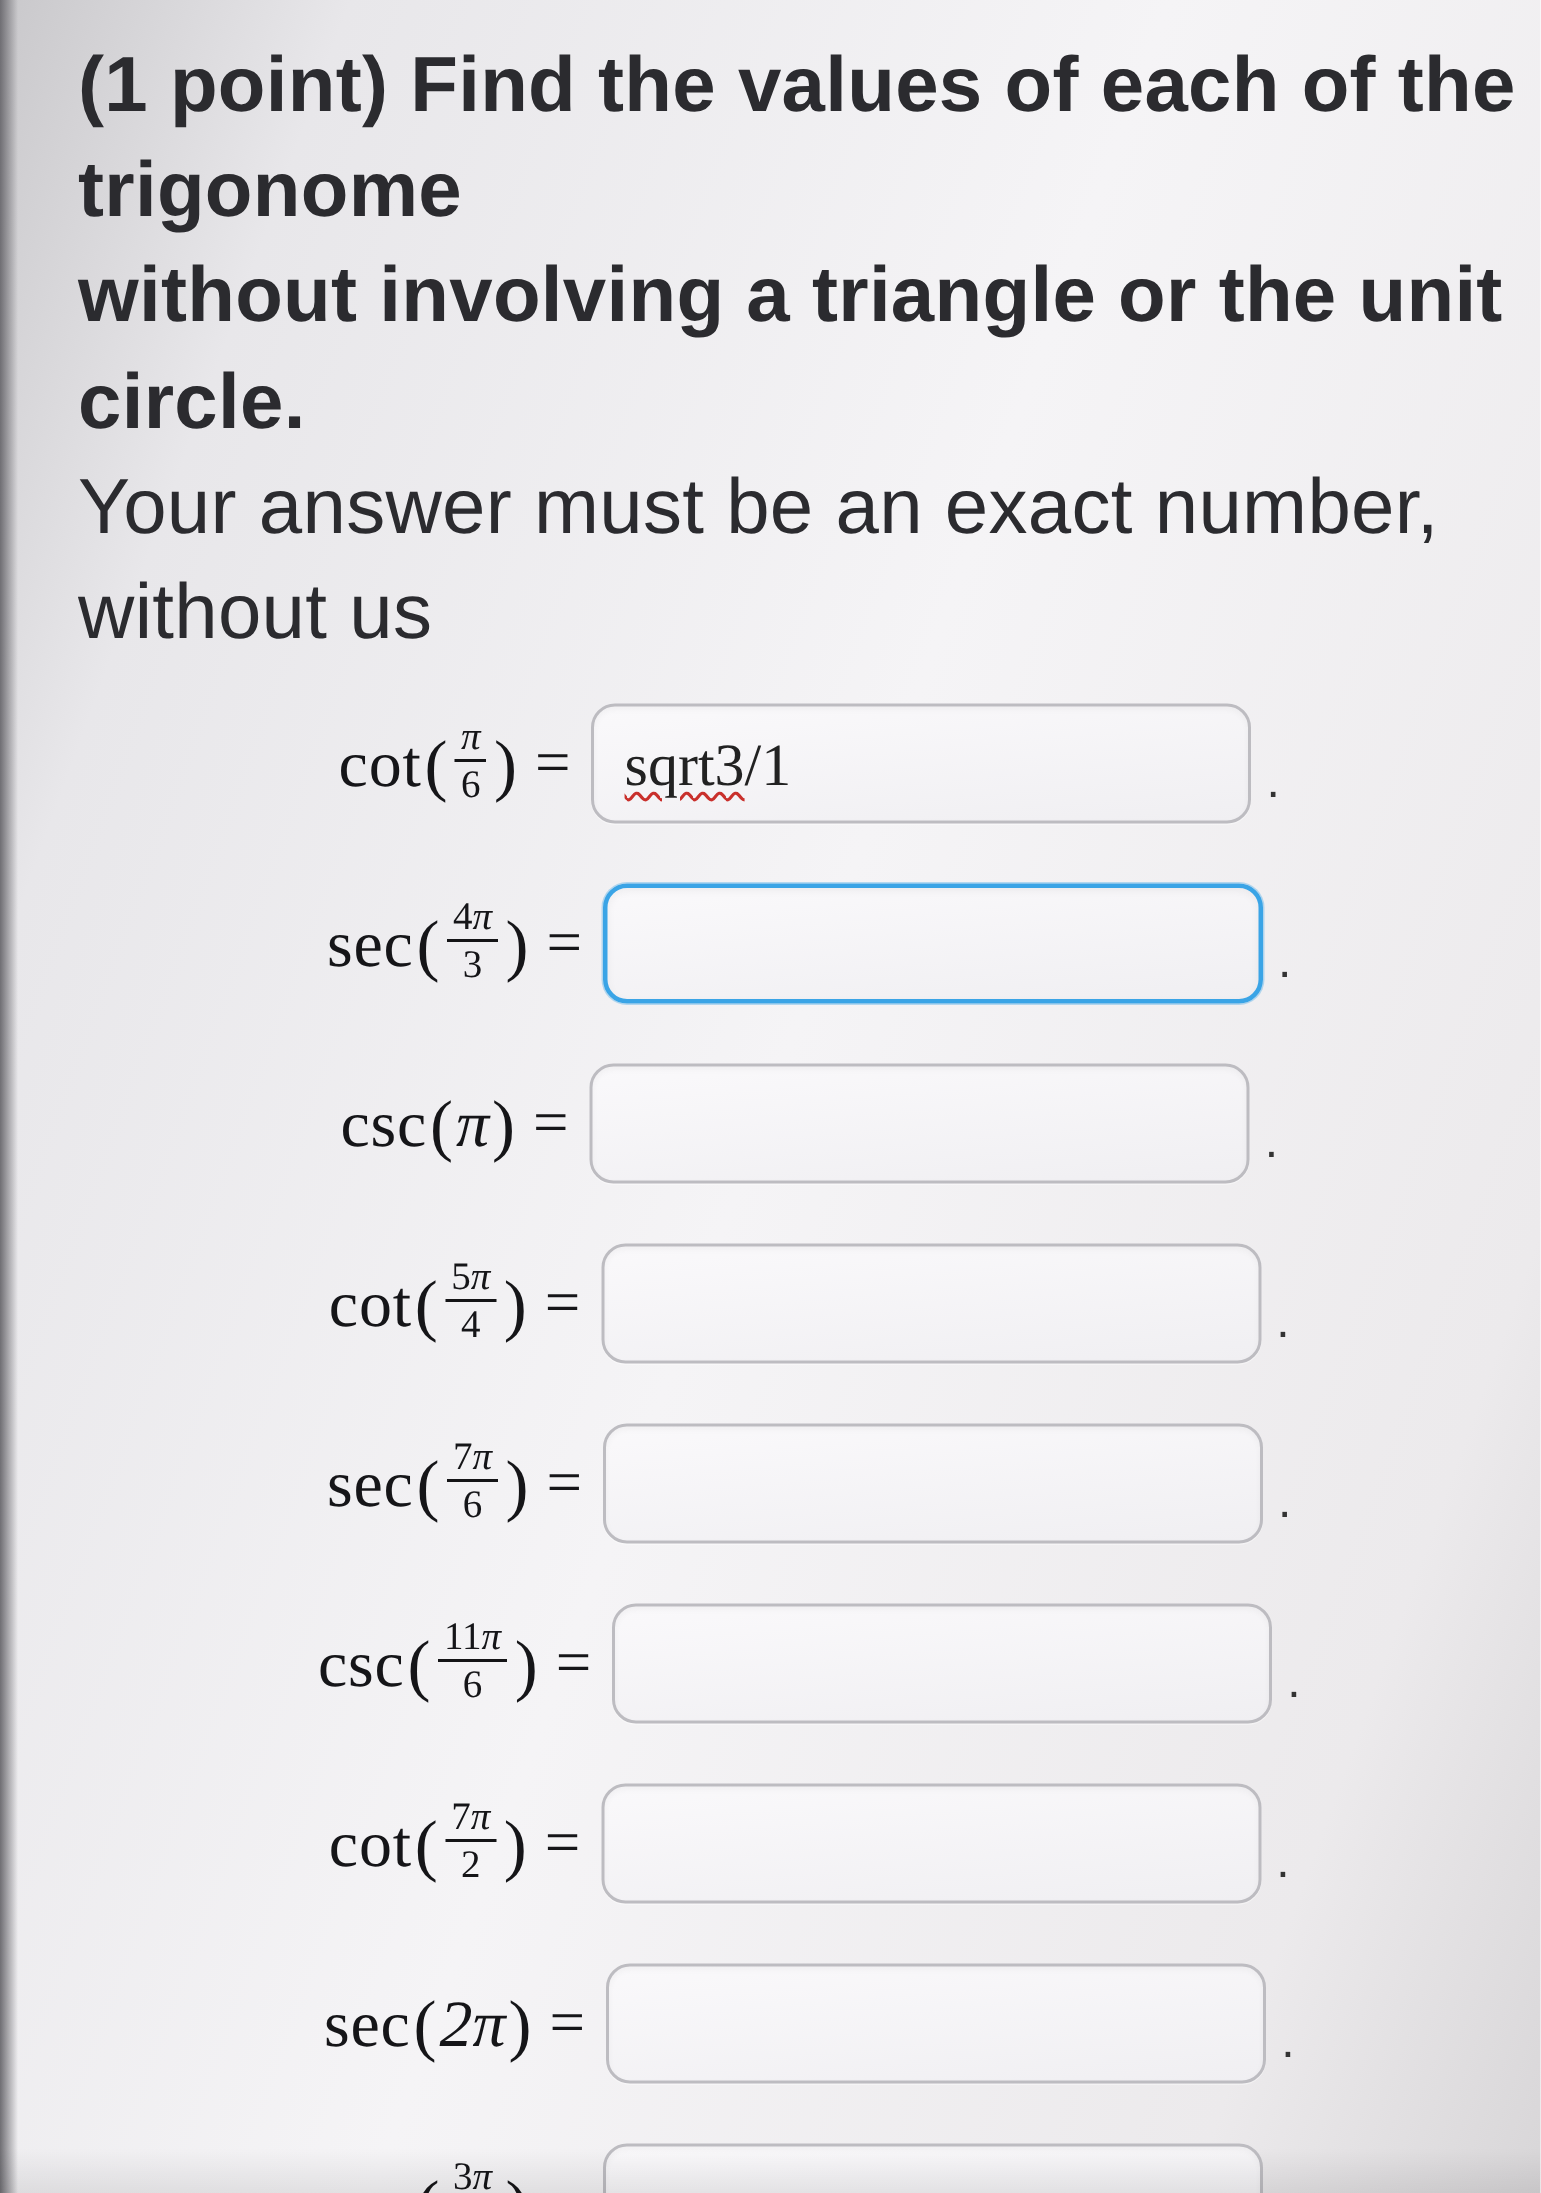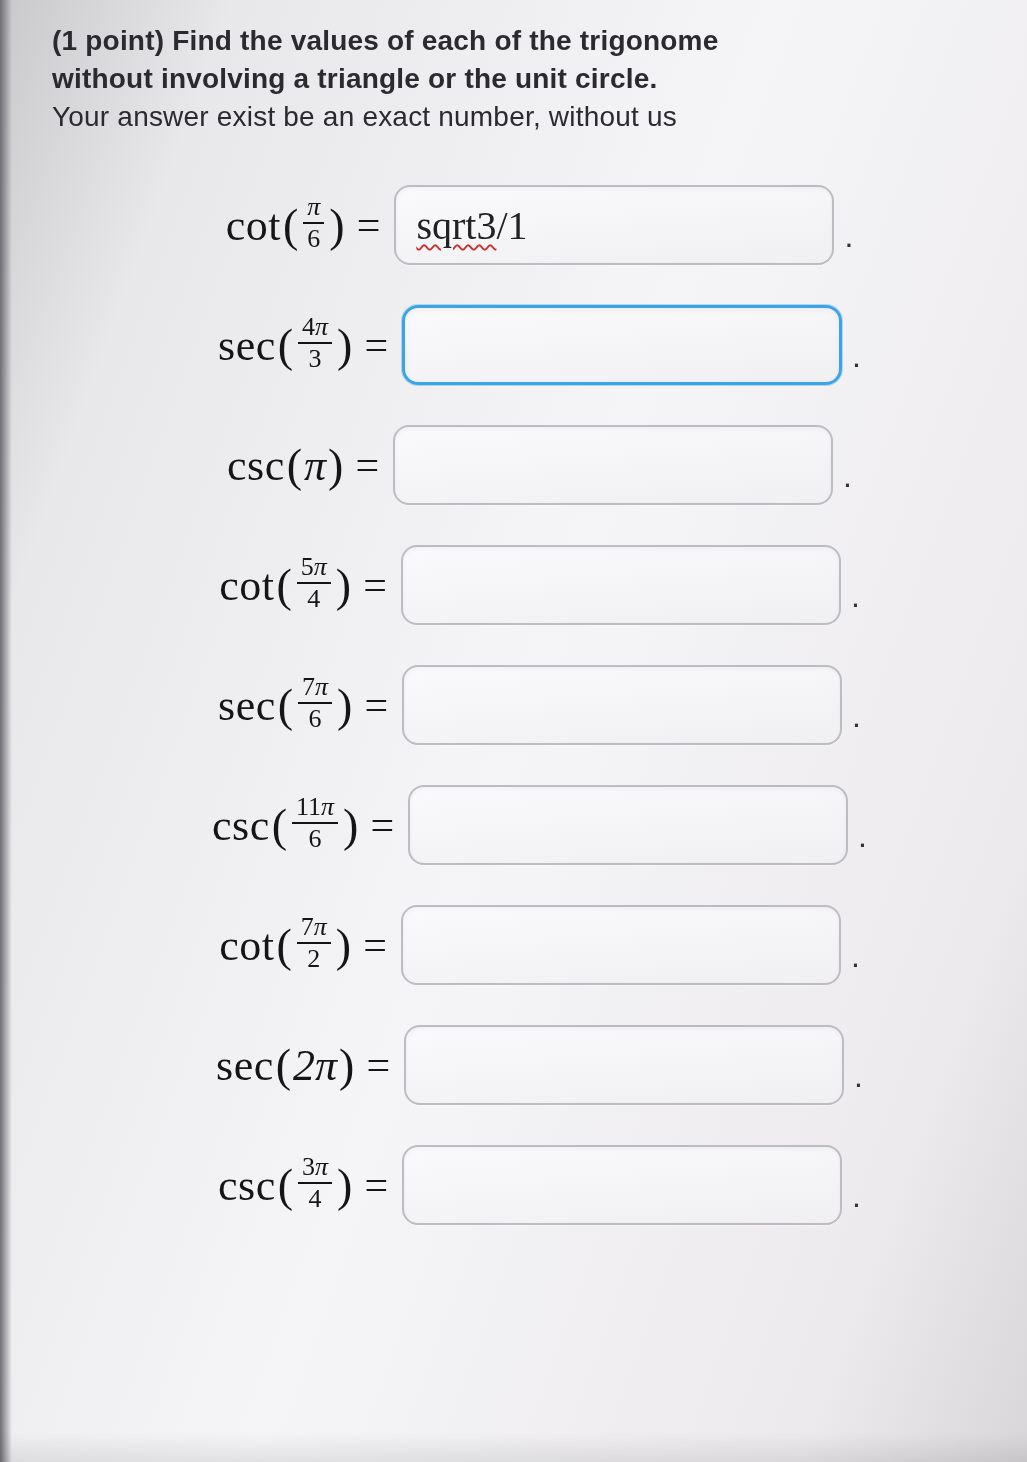--- a/index.html
+++ b/index.html
@@ -15,25 +15,25 @@
     color: #1a1a1d;
     position: relative;
   }
   .page {
     padding: 22px 0 0 52px;
     box-sizing: border-box;
     width: 1027px;
   }
   .prompt {
     font-family: "Helvetica Neue", Arial, sans-serif;
-    font-size: 28px;
+    font-size: 52px;
     line-height: 1.35;
     font-weight: 700;
     color: #2b2b2f;
-    margin-bottom: 46px;
+    margin-bottom: 22px;
     letter-spacing: 0.2px;
   }
   .prompt .light {
     font-weight: 500;
   }
   .rows {
     display: flex;
     flex-direction: column;
     gap: 32px;
     align-items: center;
@@ -128,21 +128,21 @@
 </head>
 <body>
 
 <div class="edge"></div>
 
 <div class="page">
 
   <div class="prompt">
     <span>(1 point) Find the values of each of the trigonome</span><br>
     <span>without involving a triangle or the unit circle.</span><br>
-    <span class="light">Your answer exist be an exact number, without us</span><br>
+    <span class="light">Your answer must be an exact number, without us</span><br>
   </div>
 
   <div class="rows" id="rows">
       <div class="row">
         <div class="lhs">
           <span class="fn">cot</span>
           <span class="paren">(</span>
           <span class="frac">
             <span class="num"><span class="pi">π</span></span>
             <span class="den">6</span>

